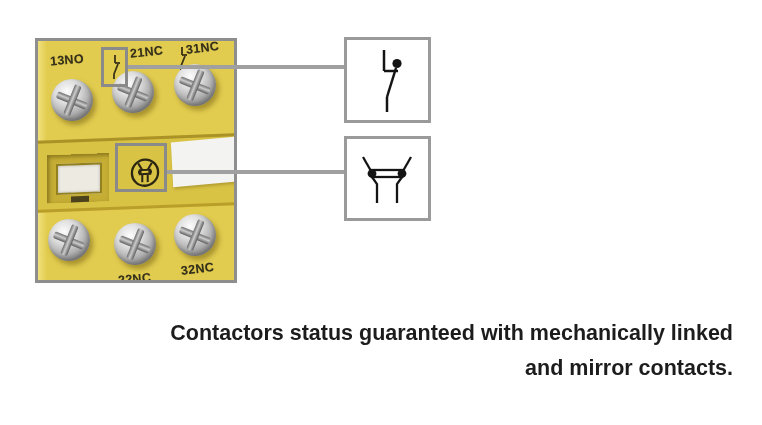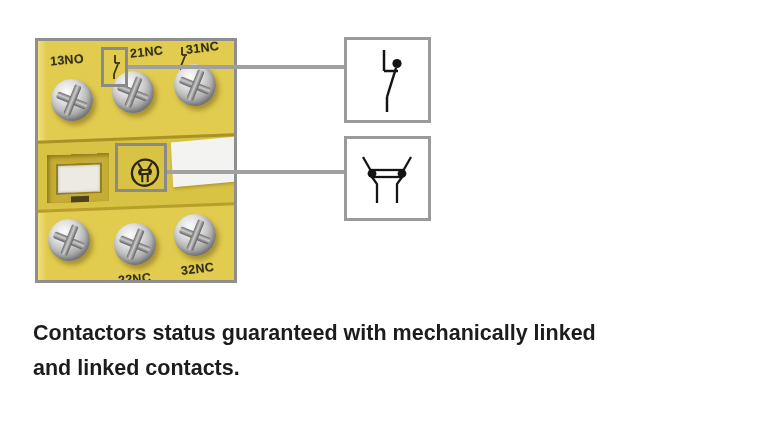--- a/index.html
+++ b/index.html
@@ -44,21 +44,21 @@
   .callout-line{height:4px;background:#a0a0a0;z-index:4;}
   .line-top{left:128px;top:65px;width:216px;}
   .line-bottom{left:167px;top:170px;width:177px;}
   .sym-card{width:87px;border:3px solid #9a9a9a;box-sizing:border-box;background:#ffffff;z-index:3;}
   .card-top{left:344px;top:37px;height:86px;}
   .card-bottom{left:344px;top:136px;height:85px;}
   .sym-card svg{display:block;width:81px;height:79px;}
 
   
   .caption{left:33px;top:316px;width:700px;color:#1c1c1c;font-weight:bold;font-size:21.5px;line-height:35px;}
-  .caption span{display:block;}
+  .caption span{display:block;text-align:right;}
 </style>
 </head>
 <body>
 
 <div class="abs photo">
   <div class="abs left-edge"></div>
 
   <div class="abs term-label" style="left:12px;top:12px;transform:rotate(-5deg);">13NO</div>
   <div class="abs term-label" style="left:92px;top:4px;transform:rotate(-6deg);">21NC</div>
   <div class="abs term-label" style="left:148px;top:0px;transform:rotate(-7deg);">31NC</div>
@@ -150,14 +150,14 @@
       <path d="M25,38 L30,45 V64"></path>
       <path d="M55,38 L50,45 V64"></path>
     </g>
     <circle cx="25" cy="34.5" r="4.4" fill="#141414"></circle>
     <circle cx="55" cy="34.5" r="4.4" fill="#141414"></circle>
   </svg>
 </div>
 
 <div class="abs caption">
   <span>Contactors status guaranteed with mechanically linked</span>
-  <span>and linked contacts.</span>
+  <span>and mirror contacts.</span>
 </div>
 
 </body></html>

